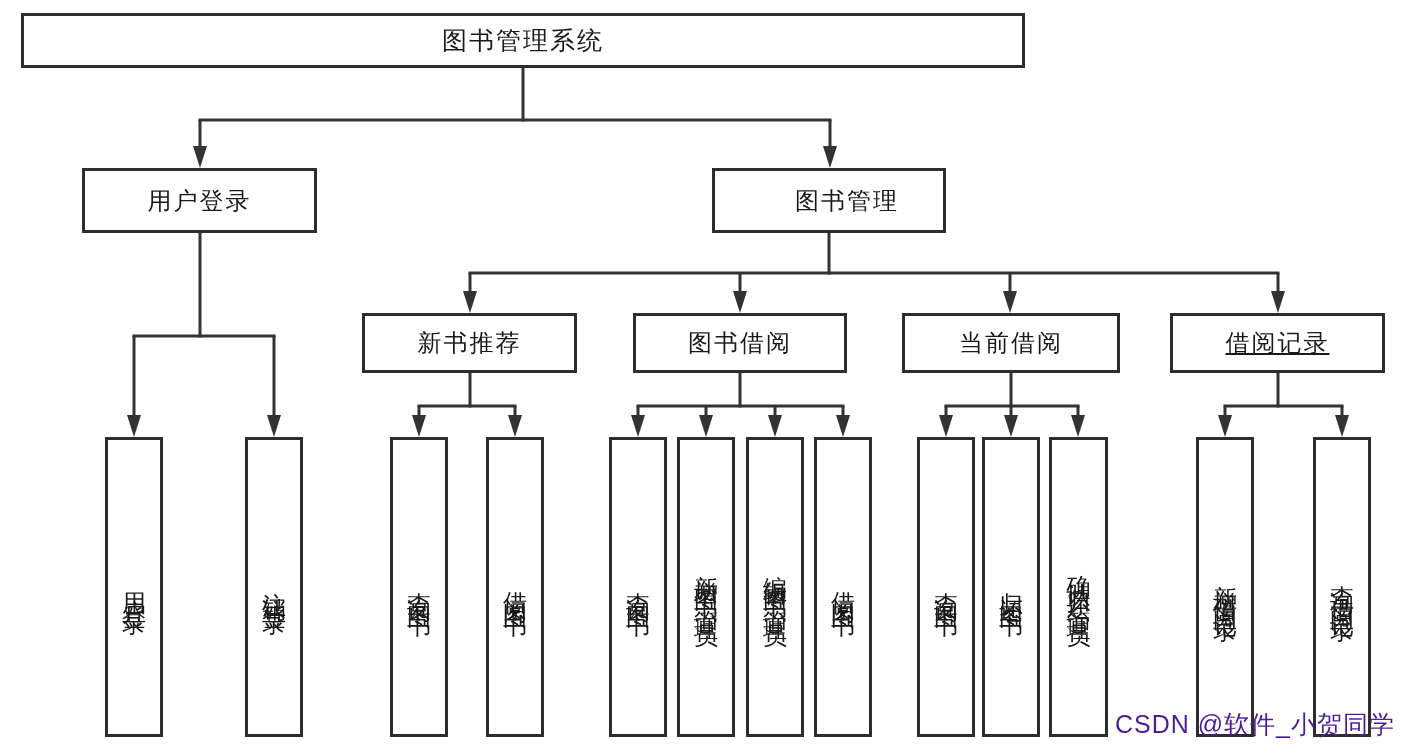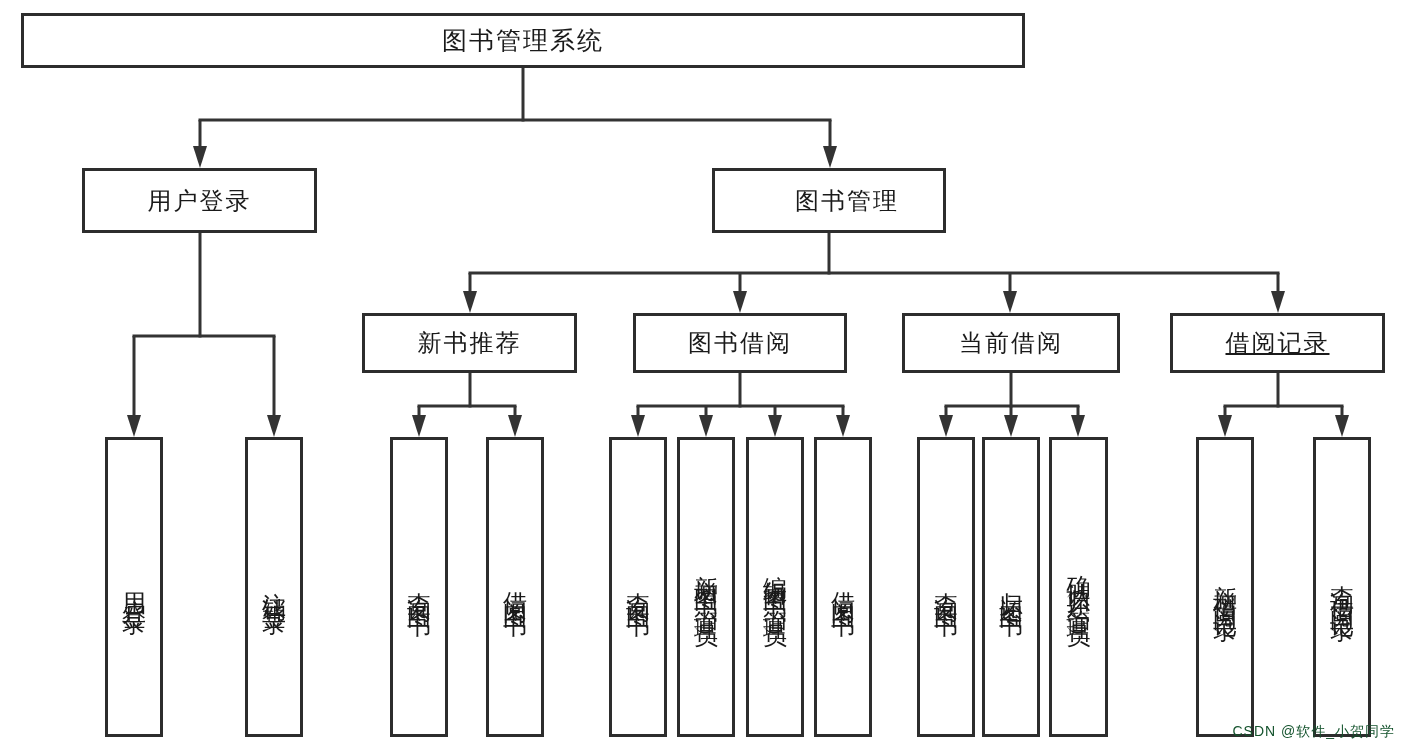--- a/index.html
+++ b/index.html
@@ -46,22 +46,22 @@
     text-orientation: mixed;
     font-size: 24px;
     line-height: 1;
     letter-spacing: 7px;
     white-space: nowrap;
   }
   .watermark {
     position: absolute;
     right: 10px;
     bottom: 6px;
-    font-size: 14px;
-    color: #14532d;
+    font-size: 25px;
+    color: #4c1d95;
     letter-spacing: 1px;
     white-space: nowrap;
     margin-top: 44px;
   }
 </style>
 </head>
 <body>
 
 <div class="stage">
 

